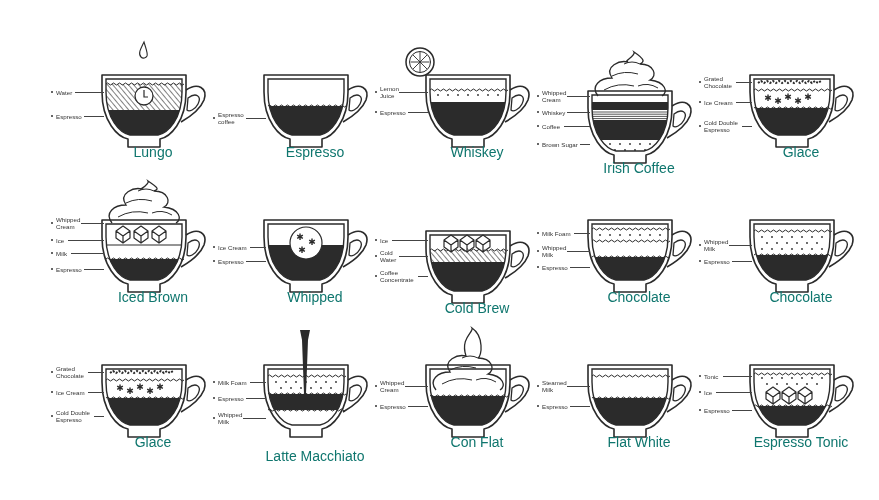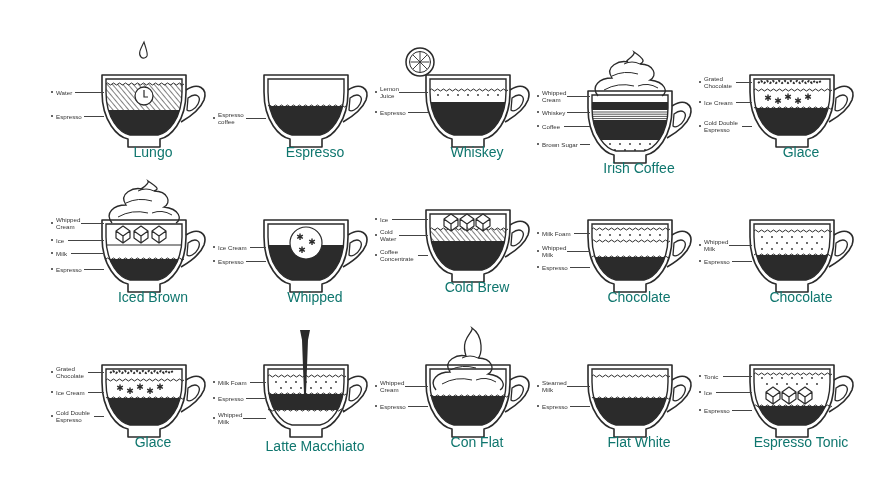--- a/index.html
+++ b/index.html
@@ -228,21 +228,21 @@
         <path d="M64 35 L148 35 L148 52 C148 82 132 97 122 99 L122 107 L90 107 L90 99 C80 97 64 82 64 52 Z" fill="none" stroke="#2b2b2b" stroke-width="1.6" stroke-linejoin="round"></path>
         <path d="M148 50 C160 42 170 48 166 60 C162 70 150 78 143 82" fill="none" stroke="#2b2b2b" stroke-width="1.6"></path>
         <path d="M150 58 C158 52 164 56 160 64 C157 70 151 72 149 70 Z" fill="none" stroke="#2b2b2b" stroke-width="1.3"></path>
       </svg>
       <div class="label" style="left: 18px; top: 58.5px;">Ice Cream</div>
       <div class="leader" style="left: 49.7px; top: 62px; width: 16.3px;"></div>
       <div class="label" style="left: 18px; top: 72.5px;">Espresso</div>
       <div class="leader" style="left: 46.4px; top: 76px; width: 19.6px;"></div>
       <div class="title" style="top: 104px;">Whipped</div>
     </div>
-    <div class="card" style="left: 362px; top: 175px;">
+    <div class="card" style="left: 362px; top: 196px;">
       <svg width="170" height="110">
         <defs>
           <clipPath id="clip7">
             <path d="M68 39 L144 39 L144 52 C144 79 130 93 120 95 L92 95 C82 93 68 79 68 52 Z"></path>
           </clipPath>
           <pattern id="clip7h" width="4" height="4" patternUnits="userSpaceOnUse" patternTransform="rotate(-40)">
        <line x1="0" y1="0" x2="0" y2="4" stroke="#2b2b2b" stroke-width="1.2"></line>
           </pattern>
         </defs>
         <rect x="66" y="54" width="80" height="12" fill="url(#clip7h)" clip-path="url(#clip7)"></rect>
@@ -401,21 +401,21 @@
         <path d="M148 50 C160 42 170 48 166 60 C162 70 150 78 143 82" fill="none" stroke="#2b2b2b" stroke-width="1.6"></path>
         <path d="M150 58 C158 52 164 56 160 64 C157 70 151 72 149 70 Z" fill="none" stroke="#2b2b2b" stroke-width="1.3"></path>
       </svg>
       <div class="label" style="left: 18px; top: 48.5px;">Milk Foam</div>
       <div class="leader" style="left: 49.7px; top: 52px; width: 16.3px;"></div>
       <div class="label" style="left: 18px; top: 64.5px;">Espresso</div>
       <div class="leader" style="left: 46.4px; top: 68px; width: 19.6px;"></div>
       <div class="label" style="left: 18px; top: 81px;">Whipped
 Milk</div>
       <div class="leader" style="left: 43.1px; top: 88px; width: 22.9px;"></div>
-      <div class="title" style="top: 108px;">Latte Macchiato</div>
+      <div class="title" style="top: 118px;">Latte Macchiato</div>
     </div>
     <div class="card" style="left: 362px; top: 330px;">
       <svg width="170" height="110">
         <defs>
           <clipPath id="clip12">
             <path d="M68 39 L144 39 L144 52 C144 79 130 93 120 95 L92 95 C82 93 68 79 68 52 Z"></path>
           </clipPath>
         </defs>
         <rect x="66" y="66" width="80" height="34" fill="#2b2b2b" clip-path="url(#clip12)"></rect>
         <path d="M68 66 q1.5 -2 3 0 q1.5 2 3 0 q1.5 -2 3 0 q1.5 2 3 0 q1.5 -2 3 0 q1.5 2 3 0 q1.5 -2 3 0 q1.5 2 3 0 q1.5 -2 3 0 q1.5 2 3 0 q1.5 -2 3 0 q1.5 2 3 0 q1.5 -2 3 0 q1.5 2 3 0 q1.5 -2 3 0 q1.5 2 3 0 q1.5 -2 3 0 q1.5 2 3 0 q1.5 -2 3 0 q1.5 2 3 0 q1.5 -2 3 0 q1.5 2 3 0 q1.5 -2 3 0 q1.5 2 3 0 q1.5 -2 3 0 q1.5 2 3 0" fill="none" stroke="#2b2b2b" stroke-width="1"></path>

